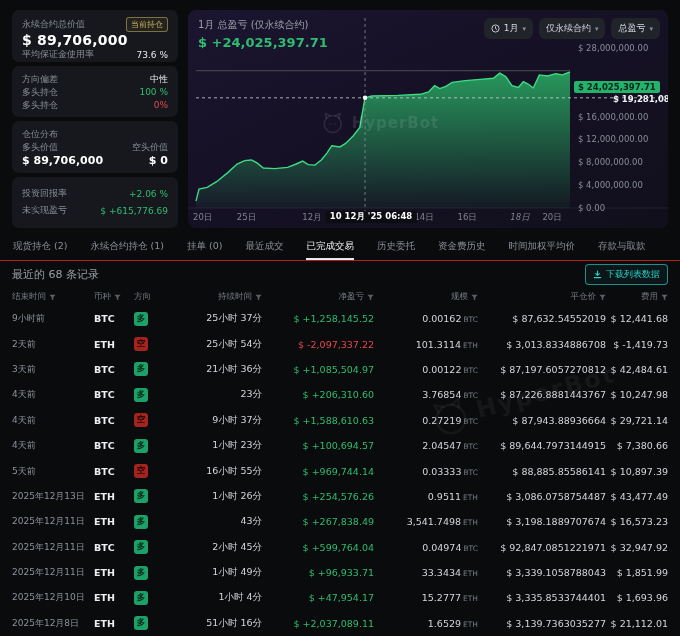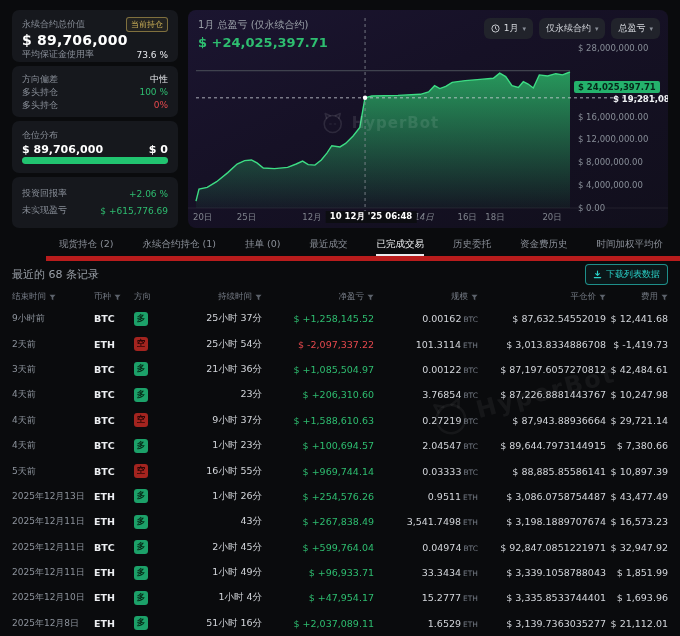--- a/index.html
+++ b/index.html
@@ -48,22 +48,22 @@
           white-space:nowrap; z-index:1; }
   .x-tooltip { position:absolute; font-size:8.5px; font-weight:bold; color:#ffffff;
                background:#0c0d11; padding:0 4px; transform:translateX(-50%); white-space:nowrap; z-index:2; }
   .wm { position:absolute; display:flex; align-items:center; gap:7px; pointer-events:none; }
   .wm-chart { left:40%; top:52%; transform:translate(-50%,-50%); color:rgba(255,255,255,.10); z-index:1; }
   .wm-chart .wm-text { font-size:15px; font-weight:bold; letter-spacing:1px; }
   .wm-table { left:428px; top:378px; transform:rotate(-15deg); color:rgba(255,255,255,.05); z-index:3; }
   .wm-table .wm-text { font-size:24px; font-weight:bold; letter-spacing:2px; }
 
   
-  .tabs { flex:none; height:27px; display:flex; gap:29px; align-items:stretch; padding:0 13px;
-          border-bottom:5px solid #b91c1c;margin-left:46px; }
+  .tabs { flex:none; height:27px; display:flex; gap:23px; align-items:stretch; padding:0 13px;
+          border-bottom:1px solid #b91c1c; }
   .tab { font-size:9.5px; color:#8a8f98; display:flex; align-items:center; cursor:pointer;
          border-bottom:2px solid transparent; white-space:nowrap; }
   .tab.active { color:#f2f4f6; border-bottom-color:#e8eaee; }
 
   
   .list-meta { flex:none; height:27px; display:flex; justify-content:space-between; align-items:center;
                padding:0 12px; }
   .meta-txt { font-size:11px; color:#9aa0a8; }
   .dl-btn { display:inline-flex; align-items:center; gap:4px; font-size:9px; font-family:inherit;
             color:#2ad1c8; background:rgba(42,209,200,.06); border:1px solid rgba(42,209,200,.65);
@@ -129,20 +129,24 @@
           <span class="val-sm red-txt">0%</span>
         </div>
         <div class="bar">
           <div class="bar-fill fill-green" id="bar-short" style="width: 0%;"></div>
         </div>
       </div>
 
       <div class="card">
         <div class="lbl">仓位分布</div>
         <div class="row">
+          <span class="lbl">多头价值</span>
+          <span class="lbl">空头价值</span>
+        </div>
+        <div class="row">
           <span class="mid-val">$ 89,706,000</span>
           <span class="mid-val">$ 0</span>
         </div>
         <div class="bar bar-big">
           <div class="bar-fill fill-green" id="bar-dist" style="width: 100%;"></div>
         </div>
       </div>
 
       <div class="card">
         <div class="row">
@@ -200,23 +204,23 @@
           <span class="ylab" style="left: 390px; top: 124.429px;">$ 12,000,000.00</span>
           <span class="ylab" style="left: 390px; top: 147.286px;">$ 8,000,000.00</span>
           <span class="ylab" style="left: 390px; top: 170.143px;">$ 4,000,000.00</span>
           <span class="ylab" style="left: 390px; top: 193px;">$ 0.00</span>
           <span class="marker-current" style="left: 386px; top: 71px;">$ 24,025,397.71</span>
           <span class="marker-ref" style="left: 388px; top: 83.8223px;">$ 19,281,089.35</span>
           <span class="xlab" style="left: 14.732px; top: 202px;">20日</span>
           <span class="xlab" style="left: 58.49px; top: 202px;">25日</span>
           <span class="xlab" style="left: 123.94px; top: 202px;">12月</span>
           <span class="xlab" style="left: 166.95px; top: 202px;">6日</span>
-          <span class="xlab" style="left: 236.14px; top: 202px; font-style: italic;">14日</span>
+          <span class="xlab" style="left: 236.14px; top: 202px;">14日</span>
           <span class="xlab" style="left: 279.15px; top: 202px;">16日</span>
-          <span class="xlab" style="left: 307px; top: 202px;">18日</span>
+          <span class="xlab" style="left: 332px; top: 202px; font-style: italic;">18日</span>
           <span class="xlab" style="left: 364.048px; top: 202px;">20日</span>
           <span class="x-tooltip" style="left: 183.032px; top: 201px;">10 12月 '25  06:48</span>
         </div>
       <div class="wm wm-chart">
         <svg width="24" height="24" viewBox="0 0 24 24">
           <circle cx="12" cy="13" r="8.5" fill="none" stroke="currentColor" stroke-width="1.6"></circle>
           <path d="M6,8 L4.5,2.5 L10,5 M18,8 L19.5,2.5 L14,5" fill="none" stroke="currentColor" stroke-width="1.6" stroke-linejoin="round"></path>
           <path d="M8.5,13 h2.5 M13,13 h2.5" stroke="currentColor" stroke-width="1.2"></path>
         </svg>
         <span class="wm-text">HyperBot</span>

